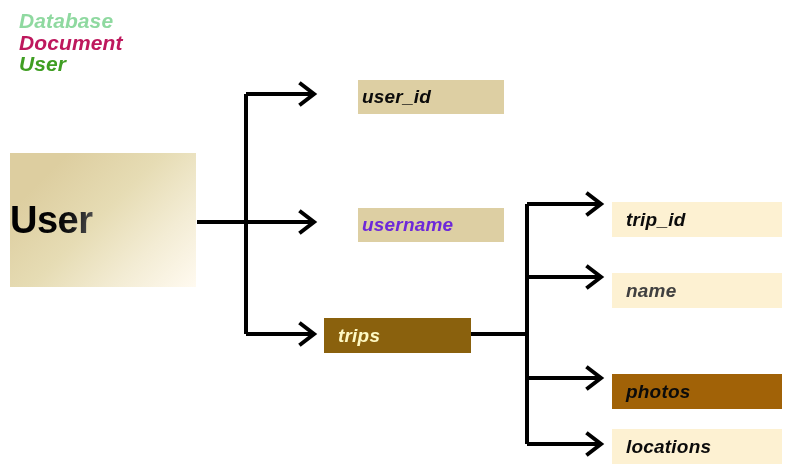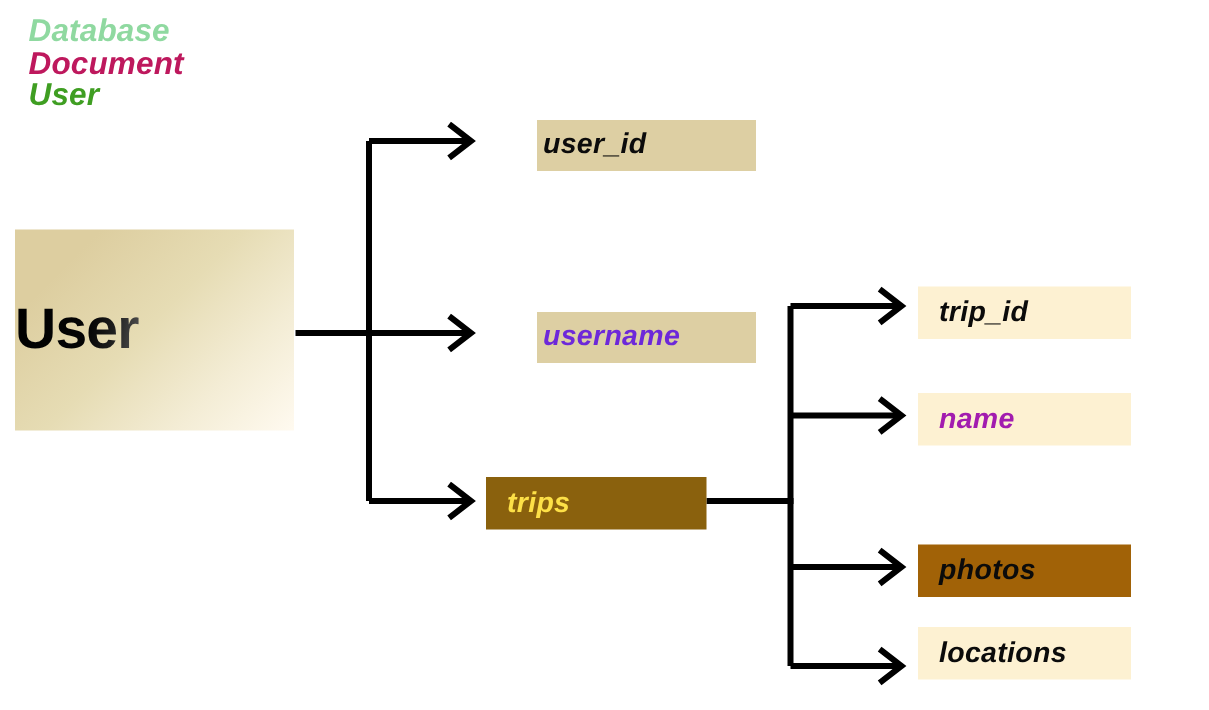--- a/index.html
+++ b/index.html
@@ -86,22 +86,23 @@
     height: 35px;
     width: 147px;
     padding-left: 14px;
   }
   .node.dark .node-label { color: #ffffff; }
 
   
   .node.cream {
     background: #fdf1d2;
     height: 35px;
-    width: 142px;
+    width: 170px;
     padding-left: 14px;
+    margin-top: 11px;
   }
 
   .node .node-label {
     font-size: 19px;
     font-weight: bold;
     font-style: italic;
     color: #0b0b0b;
     letter-spacing: 0.2px;
   }
 
@@ -171,28 +172,28 @@
     <span class="node-label">User</span>
   </div>
 
   <div class="node tan" id="node-user_id" style="background: rgb(221, 207, 163);">
     <span class="node-label" style="color: rgb(11, 11, 11);">user_id</span>
   </div>
   <div class="node tan" id="node-username" style="background: rgb(221, 207, 163);">
     <span class="node-label" style="color: #6d28d9;">username</span>
   </div>
   <div class="node dark" id="node-trips" style="background: rgb(138, 97, 13);">
-    <span class="node-label" style="color: #fde047;">trips</span>
+    <span class="node-label" style="color: #fef9c3;">trips</span>
   </div>
 
   <div class="node cream" id="node-trip_id" style="background: rgb(253, 241, 210);">
     <span class="node-label" style="color: rgb(11, 11, 11);">trip_id</span>
   </div>
   <div class="node cream" id="node-name" style="background: rgb(253, 241, 210);">
-    <span class="node-label" style="color: #a21caf;">name</span>
+    <span class="node-label" style="color: #404040;">name</span>
   </div>
   <div class="node cream" id="node-photos" style="background: #a16207;">
     <span class="node-label" style="color: rgb(11, 11, 11);">photos</span>
   </div>
   <div class="node cream" id="node-locations" style="background: rgb(253, 241, 210);">
     <span class="node-label" style="color: rgb(11, 11, 11);">locations</span>
   </div>
 
 </div>
 

